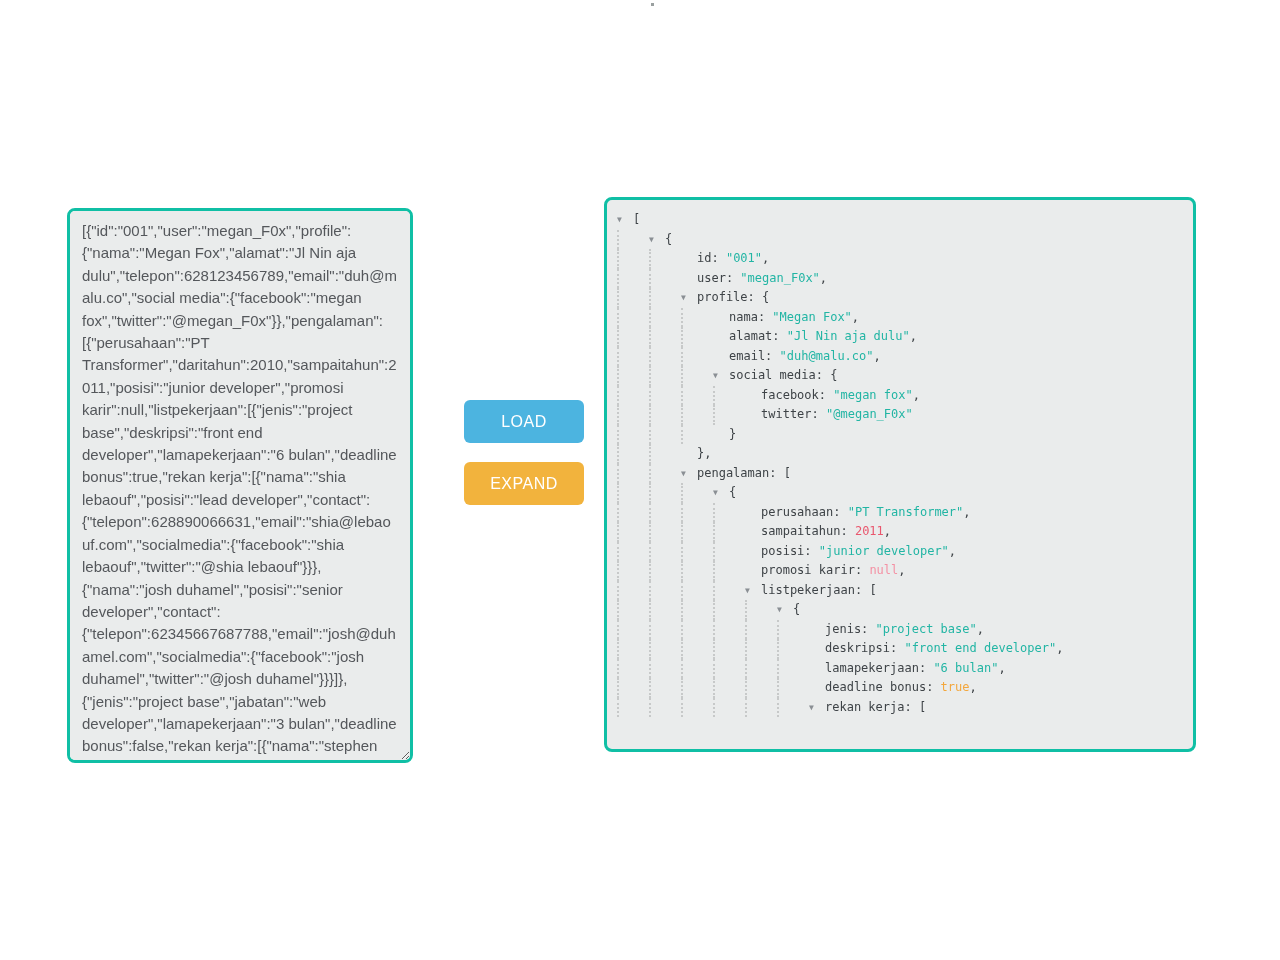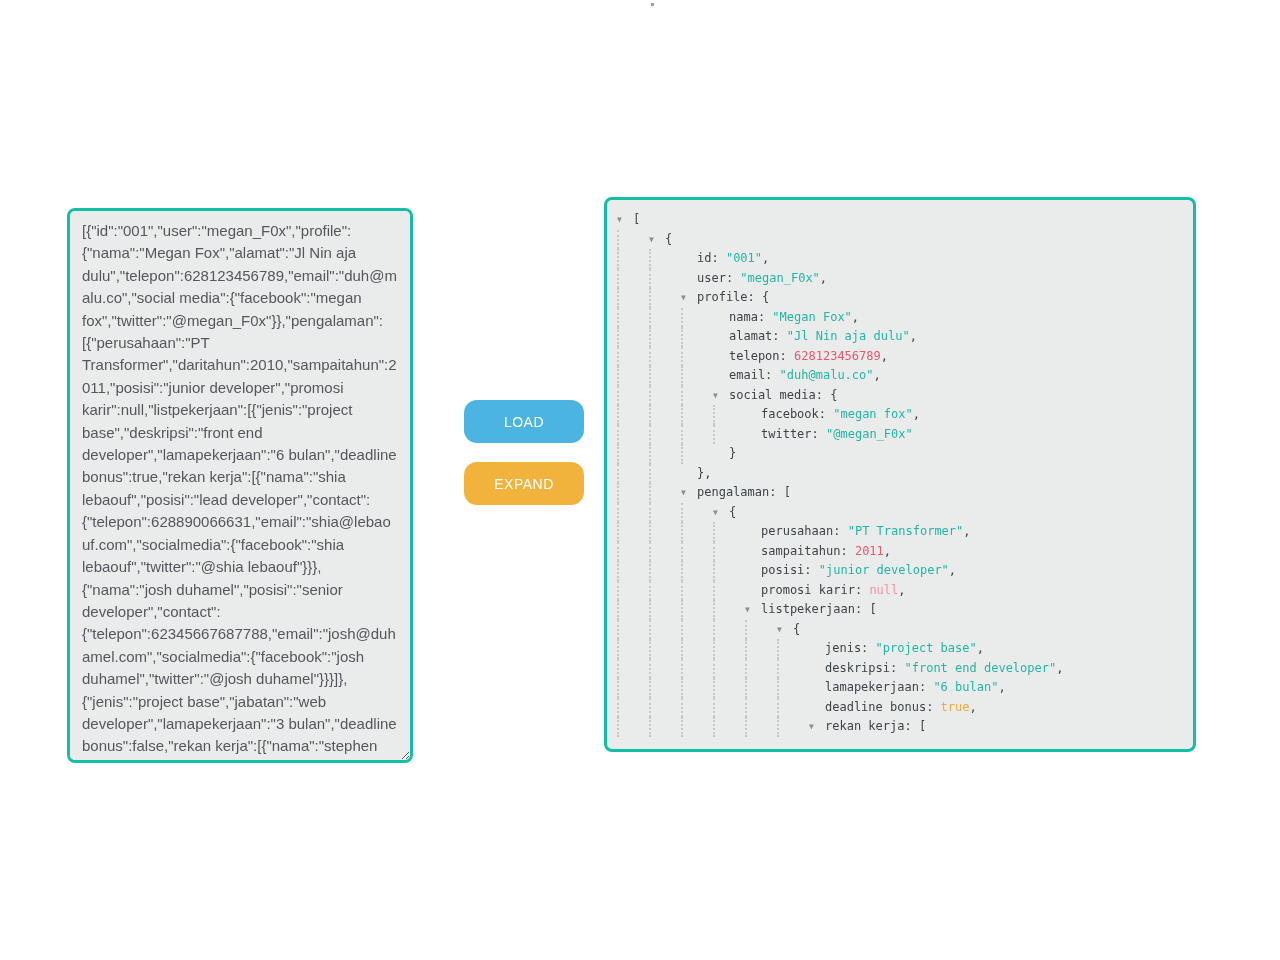--- a/index.html
+++ b/index.html
@@ -10,22 +10,22 @@
   
   .raw{position:absolute;left:67px;top:208px;width:346px;height:555px;box-sizing:border-box;
        background:var(--panel-bg);border:3px solid var(--accent);border-radius:8px;
        padding:9px 12px 10px 12px;margin:0;
        font-family:"Liberation Sans",sans-serif;font-size:15px;line-height:22.4px;
        color:var(--text);resize:both;outline:none;overflow:auto;
        scrollbar-width:none;}
   .raw::-webkit-scrollbar{display:none;}
 
   
-  .btn{position:absolute;left:464px;width:120px;height:43px;border:none;border-radius:13px;
-       color:#ffffff;font-family:"Liberation Sans",sans-serif;font-size:14px;font-weight:500;
+  .btn{position:absolute;left:464px;width:120px;height:43px;border:none;border-radius:6px;
+       color:#ffffff;font-family:"Liberation Sans",sans-serif;font-size:16px;font-weight:500;
        letter-spacing:.5px;cursor:pointer;padding:0;}
   .btn.load{top:400px;background:var(--btn-load);}
   .btn.expand{top:462px;background:var(--btn-expand);}
   .btn.reset{top:524px;background:var(--btn-reset);}
 
   
   .viewer{position:absolute;left:604px;top:197px;width:592px;height:555px;box-sizing:border-box;
           background:var(--panel-bg);border:3px solid var(--accent);border-radius:8px;
           padding:10px 8px 0 10px;overflow:hidden;}
   .line{display:flex;align-items:stretch;height:19.5px;white-space:pre;
@@ -50,21 +50,20 @@
   <button class="btn expand">EXPAND</button>
 
   <div class="viewer" id="tree">
       <div class="line"><span class="arr">▼</span><span><span class="k">[</span></span></div>
       <div class="line"><i class="g"></i><span class="arr">▼</span><span><span class="k">{</span></span></div>
       <div class="line"><i class="g"></i><i class="g"></i><span class="arr"></span><span><span class="k">id: </span><span class="v str">"001"</span><span class="k">,</span></span></div>
       <div class="line"><i class="g"></i><i class="g"></i><span class="arr"></span><span><span class="k">user: </span><span class="v str">"megan_F0x"</span><span class="k">,</span></span></div>
       <div class="line"><i class="g"></i><i class="g"></i><span class="arr">▼</span><span><span class="k">profile: </span><span class="k">{</span></span></div>
       <div class="line"><i class="g"></i><i class="g"></i><i class="g"></i><span class="arr"></span><span><span class="k">nama: </span><span class="v str">"Megan Fox"</span><span class="k">,</span></span></div>
       <div class="line"><i class="g"></i><i class="g"></i><i class="g"></i><span class="arr"></span><span><span class="k">alamat: </span><span class="v str">"Jl Nin aja dulu"</span><span class="k">,</span></span></div>
-      <div class="line"><i class="g"></i><i class="g"></i><i class="g"></i><span class="arr"></span><span><span class="k">telepon: </span><span class="v num">628123456789</span><span class="k">,</span></span></div>
       <div class="line"><i class="g"></i><i class="g"></i><i class="g"></i><span class="arr"></span><span><span class="k">email: </span><span class="v str">"duh@malu.co"</span><span class="k">,</span></span></div>
       <div class="line"><i class="g"></i><i class="g"></i><i class="g"></i><span class="arr">▼</span><span><span class="k">social media: </span><span class="k">{</span></span></div>
       <div class="line"><i class="g"></i><i class="g"></i><i class="g"></i><i class="g"></i><span class="arr"></span><span><span class="k">facebook: </span><span class="v str">"megan fox"</span><span class="k">,</span></span></div>
       <div class="line"><i class="g"></i><i class="g"></i><i class="g"></i><i class="g"></i><span class="arr"></span><span><span class="k">twitter: </span><span class="v str">"@megan_F0x"</span></span></div>
       <div class="line"><i class="g"></i><i class="g"></i><i class="g"></i><span class="arr"></span><span><span class="k">}</span></span></div>
       <div class="line"><i class="g"></i><i class="g"></i><span class="arr"></span><span><span class="k">},</span></span></div>
       <div class="line"><i class="g"></i><i class="g"></i><span class="arr">▼</span><span><span class="k">pengalaman: </span><span class="k">[</span></span></div>
       <div class="line"><i class="g"></i><i class="g"></i><i class="g"></i><span class="arr">▼</span><span><span class="k">{</span></span></div>
       <div class="line"><i class="g"></i><i class="g"></i><i class="g"></i><i class="g"></i><span class="arr"></span><span><span class="k">perusahaan: </span><span class="v str">"PT Transformer"</span><span class="k">,</span></span></div>
       <div class="line"><i class="g"></i><i class="g"></i><i class="g"></i><i class="g"></i><span class="arr"></span><span><span class="k">sampaitahun: </span><span class="v num">2011</span><span class="k">,</span></span></div>

